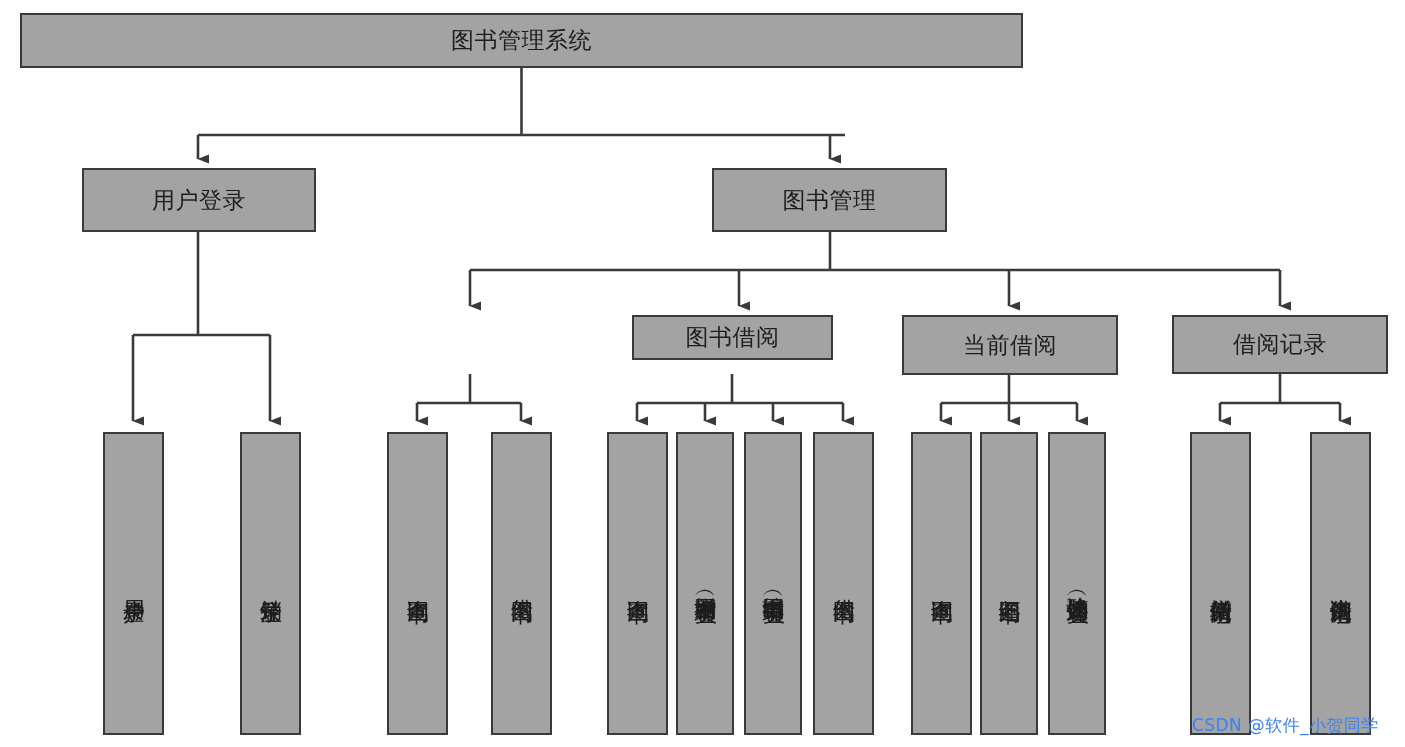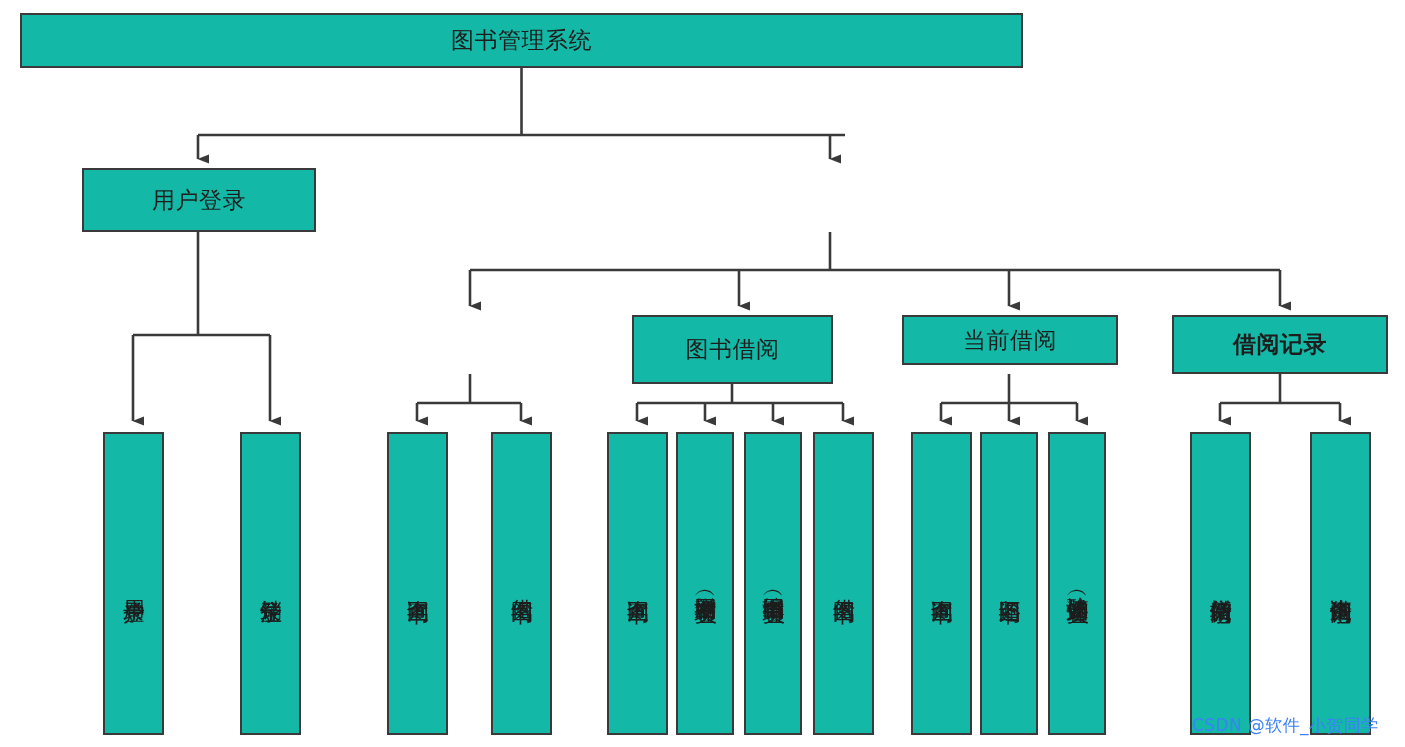--- a/index.html
+++ b/index.html
@@ -21,21 +21,21 @@
   #edges {
     position: absolute;
     left: 0;
     top: 0;
     width: 1405px;
     height: 747px;
   }
   .node {
     position: absolute;
     box-sizing: border-box;
-    background: #14b8a6;
+    background: #a3a3a3;
     border: 2px solid #3a3a3a;
     display: flex;
     align-items: center;
     justify-content: center;
     color: #1d1d1d;
   }
   .node .label {
     display: block;
     text-align: center;
     line-height: 1.15;
@@ -127,28 +127,31 @@
     </g>
   </svg>
 
   <div class="node root" style="left:20px; top:13px; width:1003px; height:55px;">
     <span class="label">图书管理系统</span>
   </div>
 
   <div class="node horizontal" style="left:82px; top:168px; width:234px; height:64px;">
     <span class="label">用户登录</span>
   </div>
+  <div class="node horizontal" style="left:712px; top:168px; width:235px; height:64px;">
+    <span class="label">图书管理</span>
+  </div>
 
-  <div class="node horizontal" style="left:632px; top:315px; width:201px; height:69px;">
+  <div class="node horizontal" style="left:632px; top:315px; width:201px; height:45px;">
     <span class="label">图书借阅</span>
   </div>
-  <div class="node horizontal" style="left:902px; top:315px; width:216px; height:50px;">
+  <div class="node horizontal" style="left:902px; top:315px; width:216px; height:60px;">
     <span class="label">当前借阅</span>
   </div>
-  <div class="node horizontal" style="left:1172px; top:315px; width:216px; height:59px;font-weight:bold;">
+  <div class="node horizontal" style="left:1172px; top:315px; width:216px; height:59px;">
     <span class="label">借阅记录</span>
   </div>
 
   <div class="node vertical" style="left:103px; top:432px; width:61px; height:303px;">
     <span class="label">用户登录</span>
   </div>
   <div class="node vertical" style="left:240px; top:432px; width:61px; height:303px;">
     <span class="label">注销登录</span>
   </div>
 

